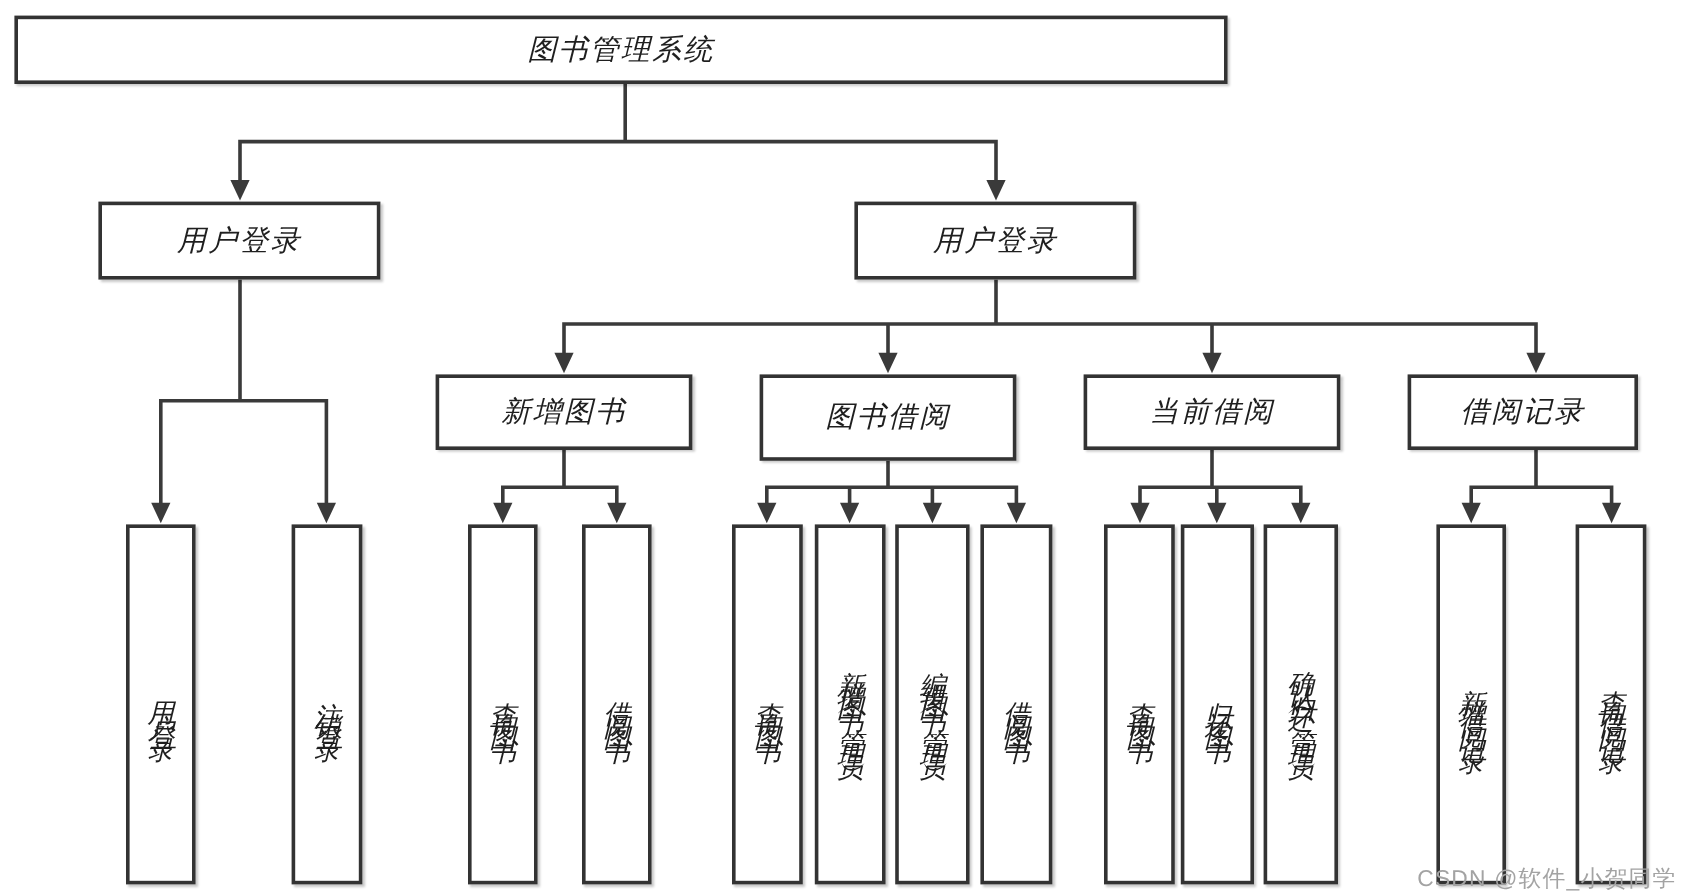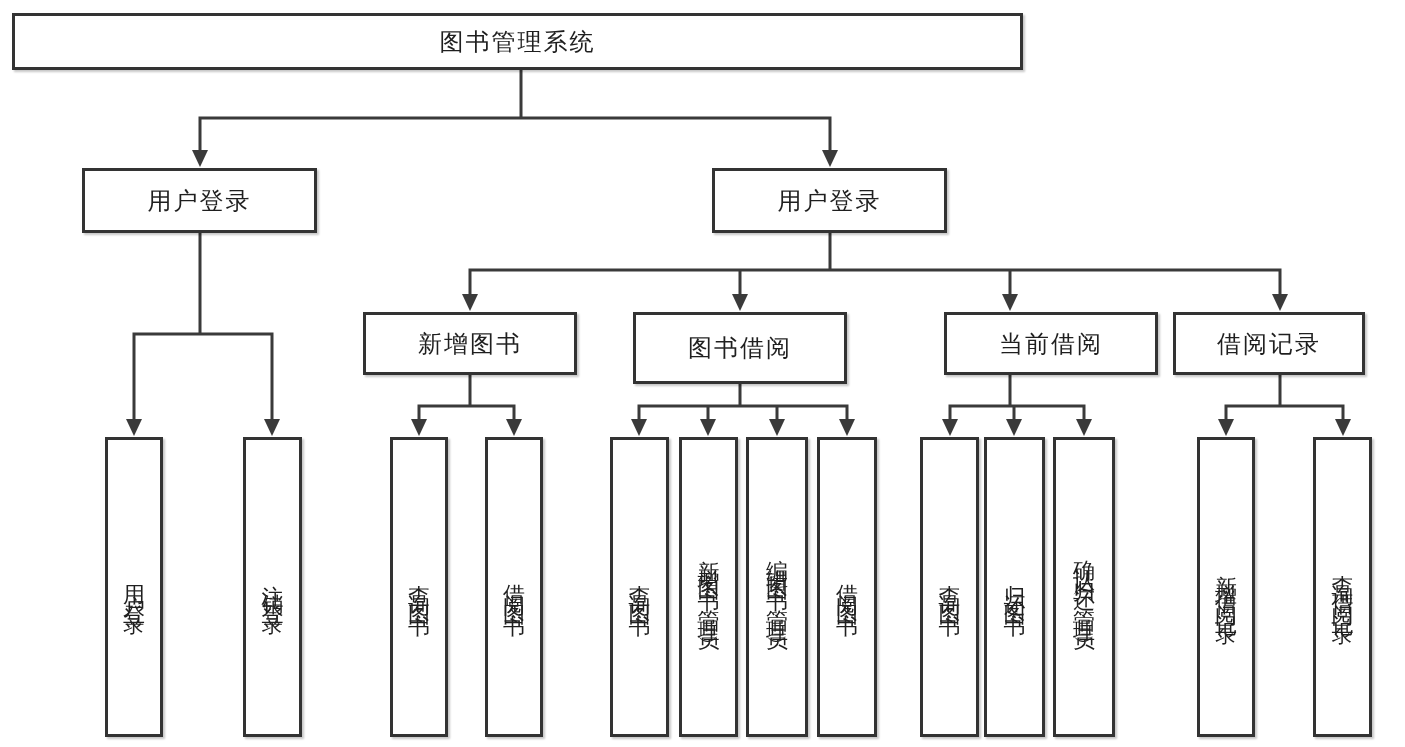--- a/index.html
+++ b/index.html
@@ -31,20 +31,21 @@
     justify-content: center;
     box-shadow: 2px 2px 2px rgba(0,0,0,0.22);
     z-index: 2;
   }
   .node-label {
     color: var(--text-color, #1f1f1f);
     font-size: 24px;
     letter-spacing: 2px;
     white-space: nowrap;
     line-height: 1;
+    font-style: italic;
   }
   .node.vertical .node-label {
     writing-mode: vertical-rl;
     text-orientation: mixed;
     font-size: 22px;
     letter-spacing: 10px;
     white-space: normal;
   }
   #watermark {
     position: absolute;
@@ -96,36 +97,37 @@
         <polygon points="1006,419 1022,419 1014,436" fill="#3a3a3a"></polygon>
         <polygon points="1076,419 1092,419 1084,436" fill="#3a3a3a"></polygon>
       </g>
       <g>
         <path d="M 1280 373 L 1280 406 M 1226 406 L 1343 406 M 1226 406 L 1226 423 M 1343 406 L 1343 423" fill="none" stroke="#3a3a3a" stroke-width="3" stroke-linecap="square"></path>
         <polygon points="1218,419 1234,419 1226,436" fill="#3a3a3a"></polygon>
         <polygon points="1335,419 1351,419 1343,436" fill="#3a3a3a"></polygon>
       </g>
     </svg>
 
+  <div id="watermark">CSDN @软件_小贺同学</div>
 <div class="node" style="left: 12px; top: 13px; width: 1011px; height: 57px;">
       <span class="node-label">图书管理系统</span>
     </div>
     <div class="node" style="left: 82px; top: 168px; width: 235px; height: 65px;">
       <span class="node-label">用户登录</span>
     </div>
     <div class="node" style="left: 712px; top: 168px; width: 235px; height: 65px;">
       <span class="node-label">用户登录</span>
     </div>
     <div class="node" style="left: 363px; top: 312px; width: 214px; height: 63px;">
       <span class="node-label">新增图书</span>
     </div>
     <div class="node" style="left: 633px; top: 312px; width: 214px; height: 72px;">
       <span class="node-label">图书借阅</span>
     </div>
-    <div class="node" style="left: 944px; top: 312px; width: 214px; height: 63px; text-align: center;">
+    <div class="node" style="left: 903px; top: 312px; width: 214px; height: 63px; text-align: center;">
       <span class="node-label">当前借阅</span>
     </div>
     <div class="node" style="left: 1173px; top: 312px; width: 192px; height: 63px;">
       <span class="node-label">借阅记录</span>
     </div>
     <div class="node vertical" style="left: 105px; top: 437px; width: 58px; height: 300px;">
       <span class="node-label">用户登录</span>
     </div>
     <div class="node vertical" style="left: 243px; top: 437px; width: 59px; height: 300px;">
       <span class="node-label">注销登录</span>

